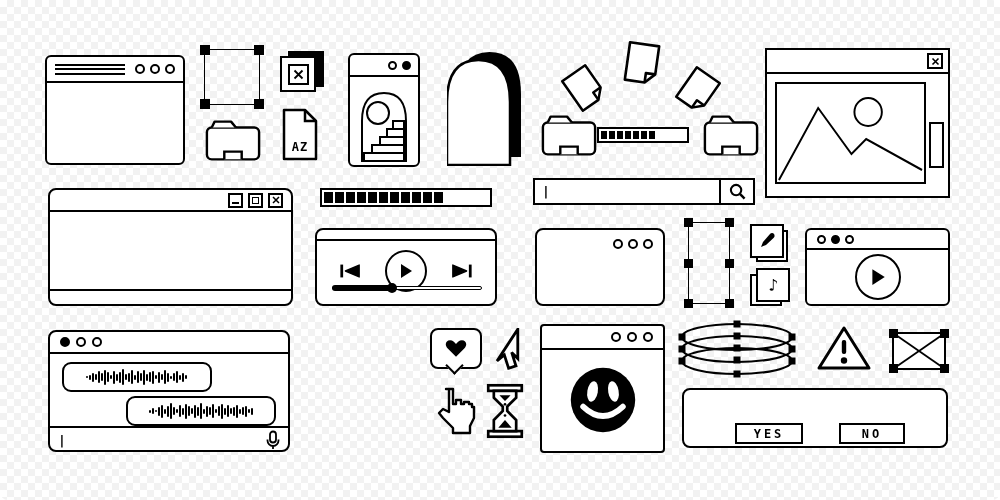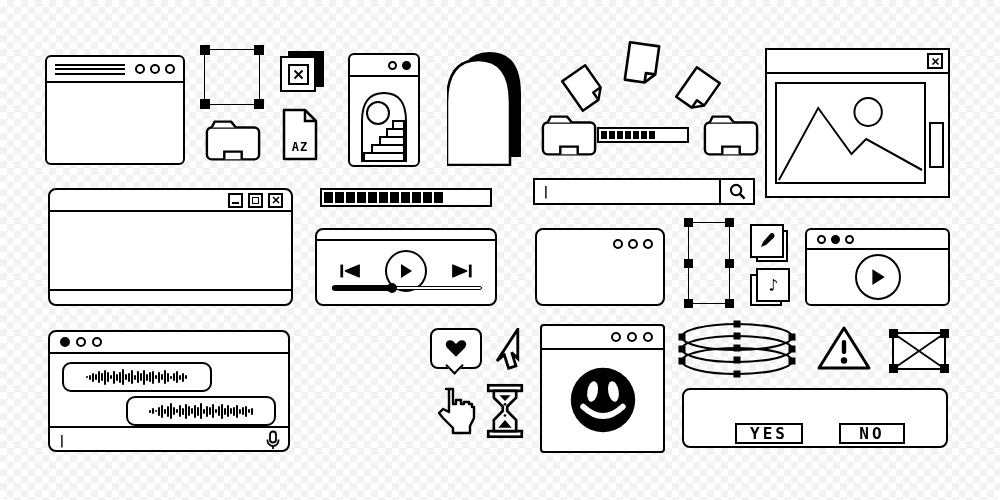--- a/index.html
+++ b/index.html
@@ -19,21 +19,21 @@
   .handle.sm{width:9px;height:9px;}
   .seg i{display:inline-block;background:#000;height:100%;}
   .progress-sm{background:#fff;border:2px solid #000;padding:2px;font-size:0;white-space:nowrap;}
   .progress-sm i{width:6px;margin-right:2px;}
   .progress-lg{background:#fff;border:2px solid #000;padding:2px;font-size:0;white-space:nowrap;}
   .progress-lg i{width:9px;margin-right:2px;}
   .wave{display:flex;align-items:center;justify-content:center;height:100%;}
   .wave span{width:2px;background:#000;border-radius:1px;margin-right:1px;flex:none;}
   .btn-3d{background:#fff;border:2px solid #000;border-top-width:4px;border-right-width:5px;border-radius:6px;
     font-weight:bold;font-size:11px;letter-spacing:2px;display:flex;align-items:center;justify-content:center;}
-  .btn-flat{background:#fff;border:2px solid #000;font-weight:bold;font-size:16px;letter-spacing:3px;
+  .btn-flat{background:#fff;border:2px solid #000;font-weight:bold;font-size:12px;letter-spacing:3px;
     display:flex;align-items:center;justify-content:center;}
   .sqbtn{width:15px;height:15px;border:2px solid #000;background:#fff;box-sizing:border-box;
     display:flex;align-items:center;justify-content:center;}
   .cursor-bar{font-size:13px;font-weight:bold;line-height:1;}
   .icon-stack-front{position:absolute;background:#fff;border:2.5px solid #000;box-sizing:border-box;
     display:flex;align-items:center;justify-content:center;}
   .icon-stack-back{position:absolute;background:#fff;border:2px solid #000;box-sizing:border-box;}
   svg{display:block;}
 </style>
 </head>

